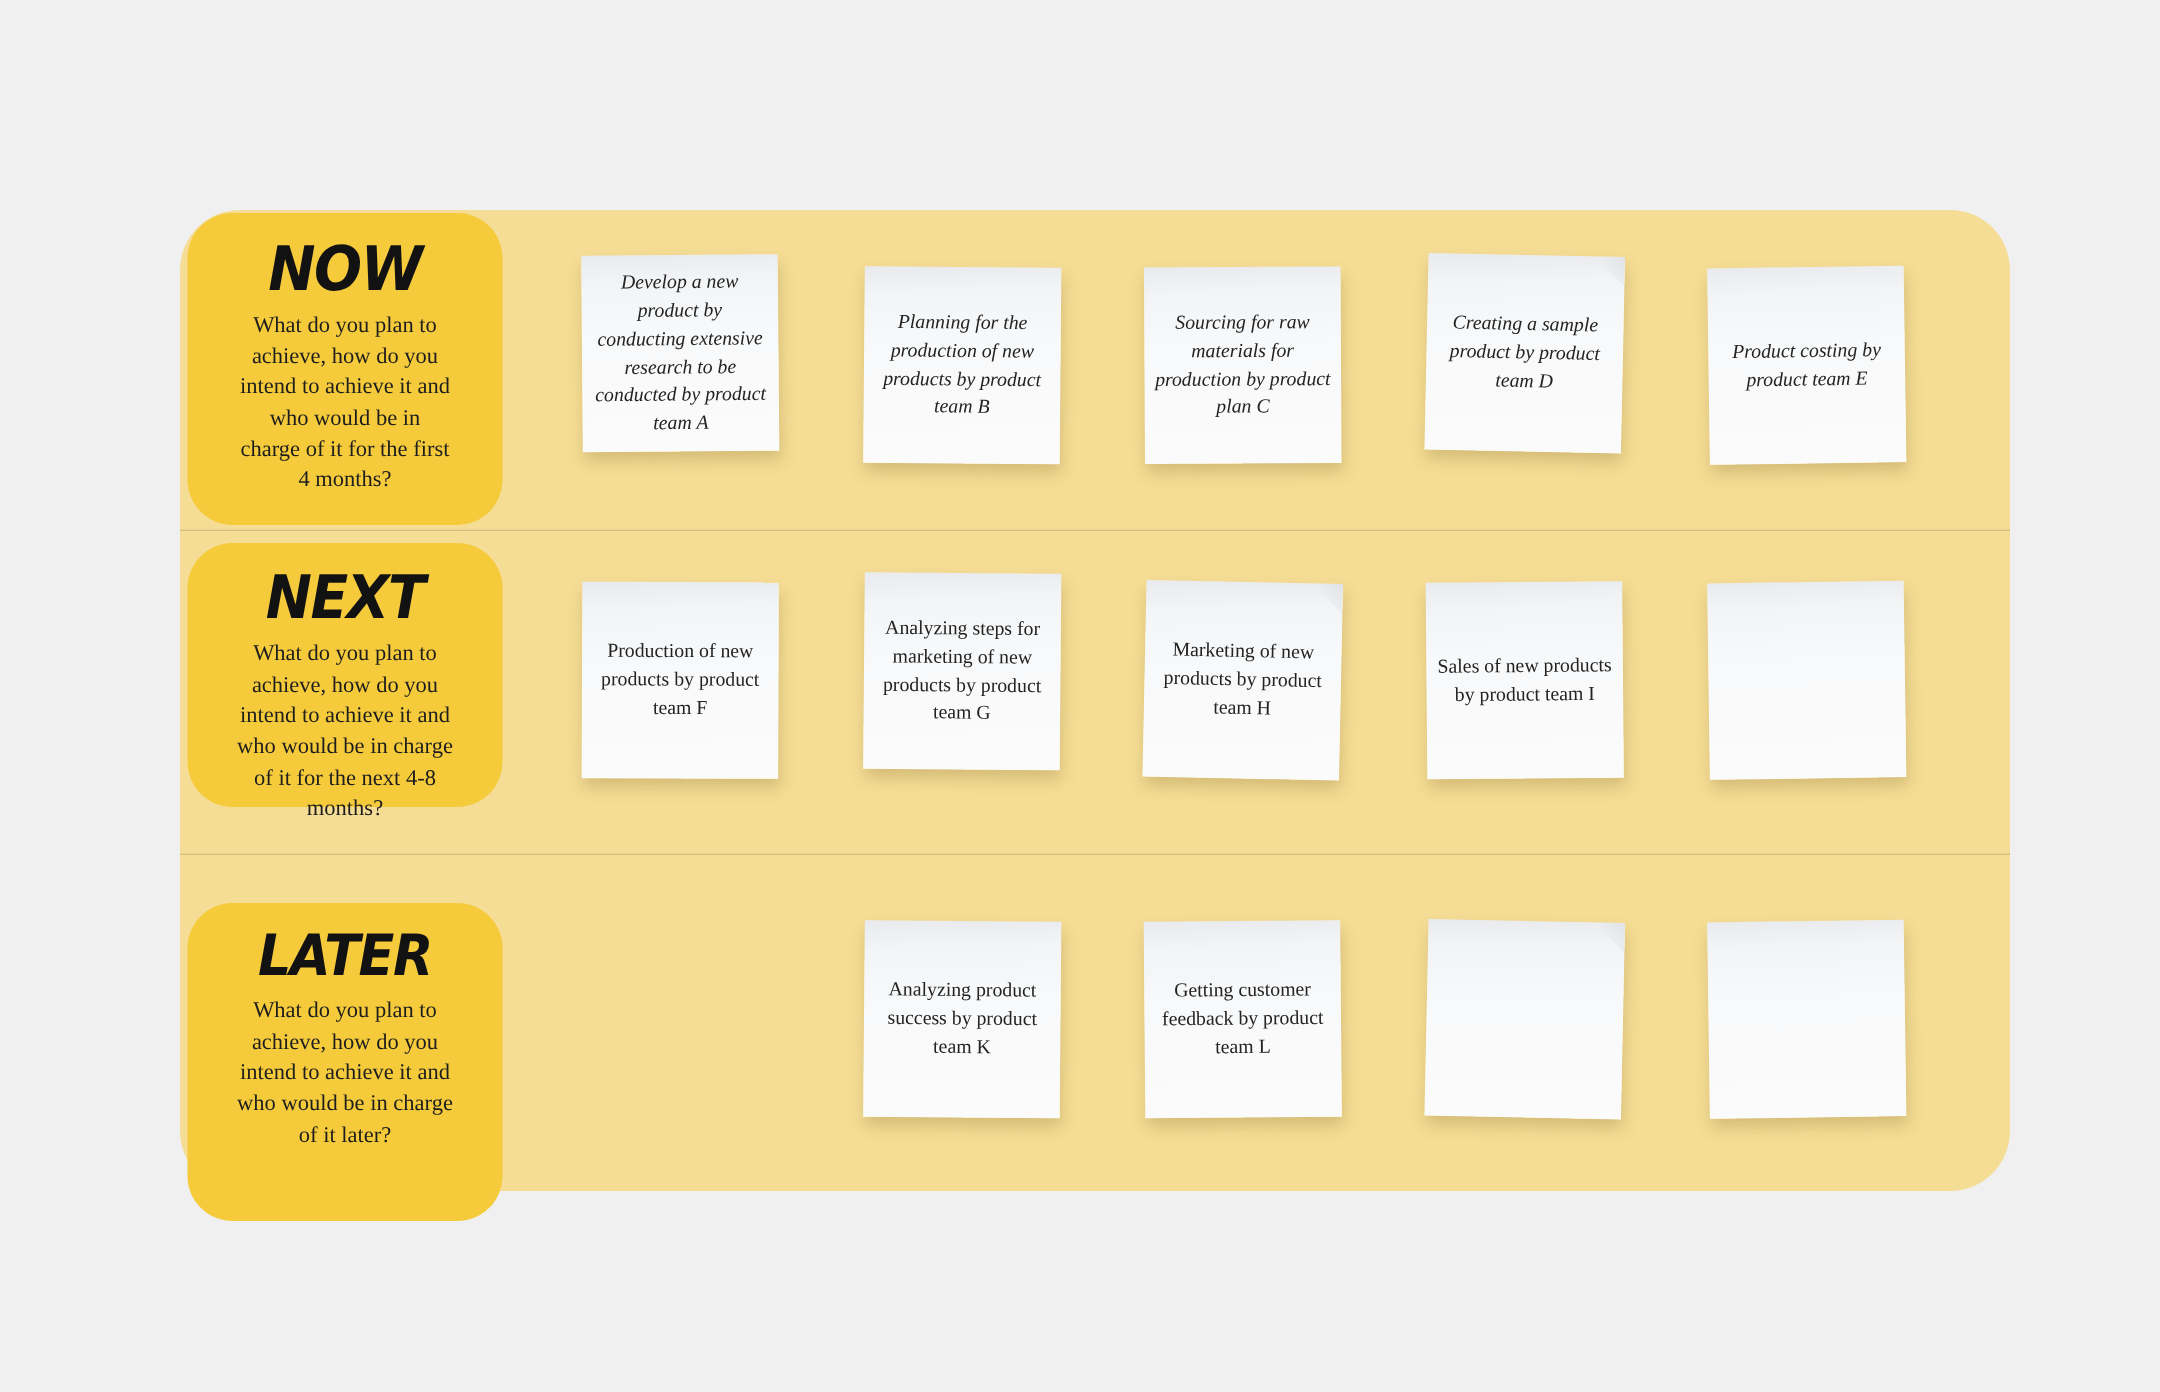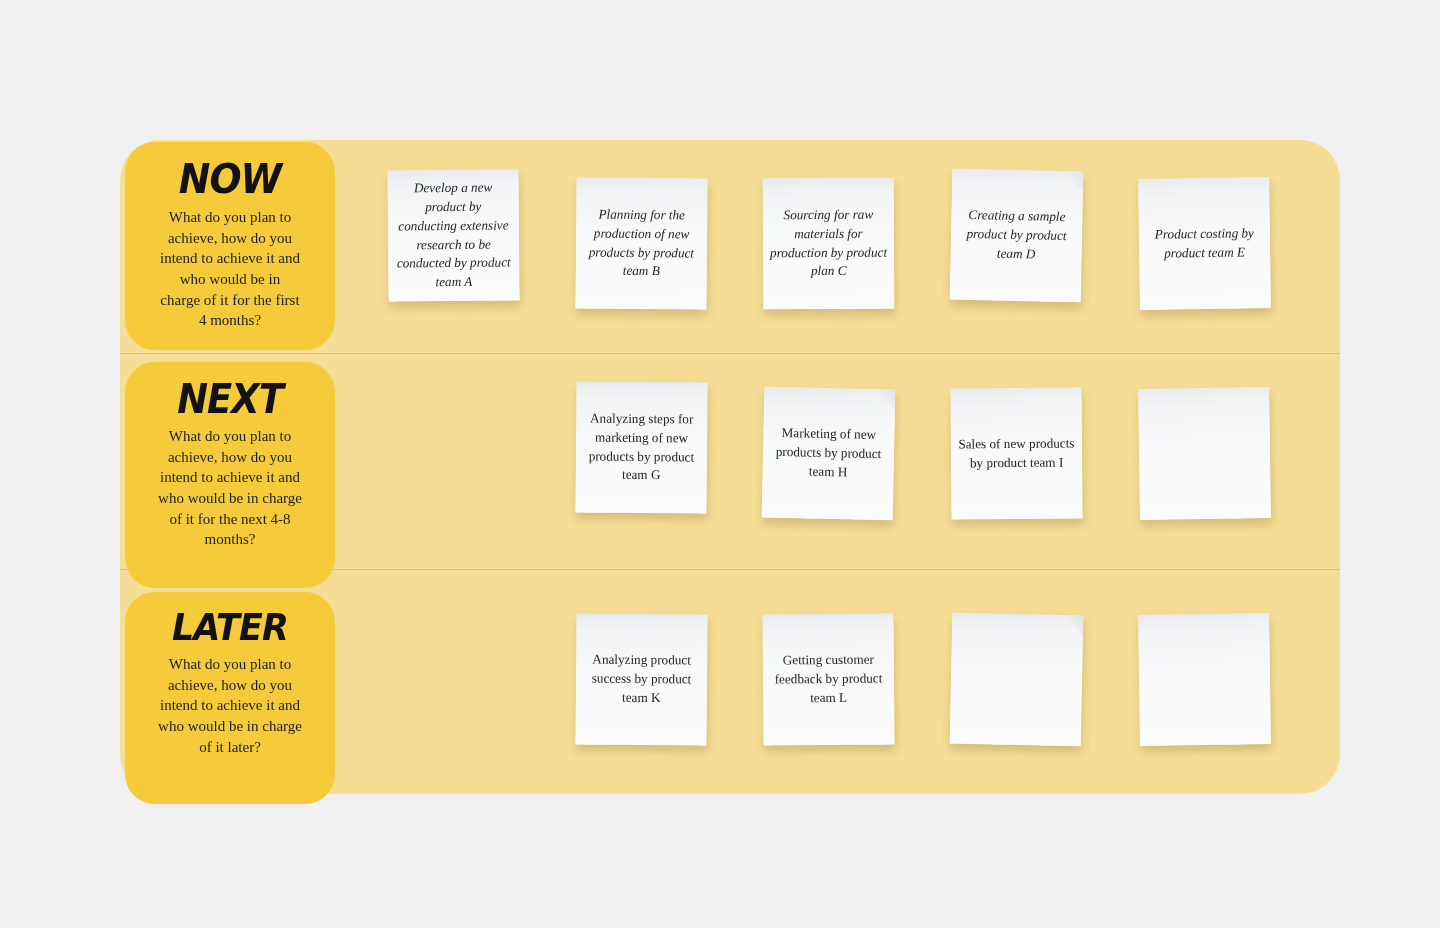--- a/index.html
+++ b/index.html
@@ -52,22 +52,22 @@
     position: absolute;
     left: 5px;
     width: 210px;
     background: #f5cb3c;
     border-radius: 30px;
     padding: 16px 30px 14px;
     text-align: center;
     z-index: 5;
   }
   .phase-now   { top: 2px;   height: 208px; }
-  .phase-next  { top: 222px; height: 226px; }
-  .phase-later { top: 452px; height: 212px; }
+  .phase-next  { top: 222px; height: 176px; }
+  .phase-later { top: 462px; height: 212px; }
 
   .phase-title {
     font-family: "DejaVu Sans", "Liberation Sans", sans-serif;
     font-weight: 700;
     font-style: italic;
     font-size: 40px;
     line-height: 1.05;
     letter-spacing: -1px;
     color: #121212;
     margin-bottom: 6px;
@@ -190,20 +190,23 @@
     </div>
     <div class="note col-3 rot-d folded">
       <span class="note-text">Creating a sample product by product team D</span>
     </div>
     <div class="note col-4 rot-e nudge-down">
       <span class="note-text">Product costing by product team E</span>
     </div>
   </div>
 
   <div class="notes-row row-next">
+    <div class="note col-0 rot-f">
+      <span class="note-text">Production of new products by product team F</span>
+    </div>
     <div class="note col-1 rot-b nudge-up">
       <span class="note-text">Analyzing steps for marketing of new products by product team G</span>
     </div>
     <div class="note col-2 rot-d folded">
       <span class="note-text">Marketing of new products by product team H</span>
     </div>
     <div class="note col-3 rot-a">
       <span class="note-text">Sales of new products by product team I</span>
     </div>
     <div class="note col-4 rot-e">

